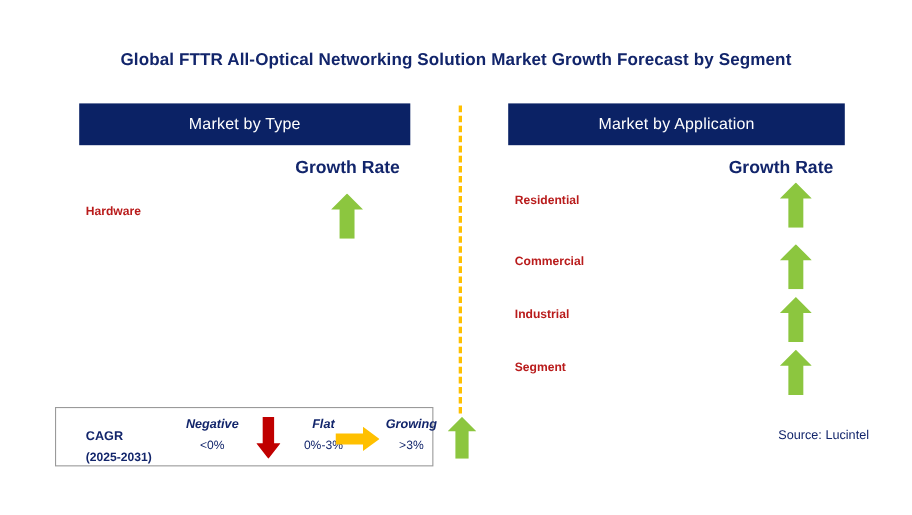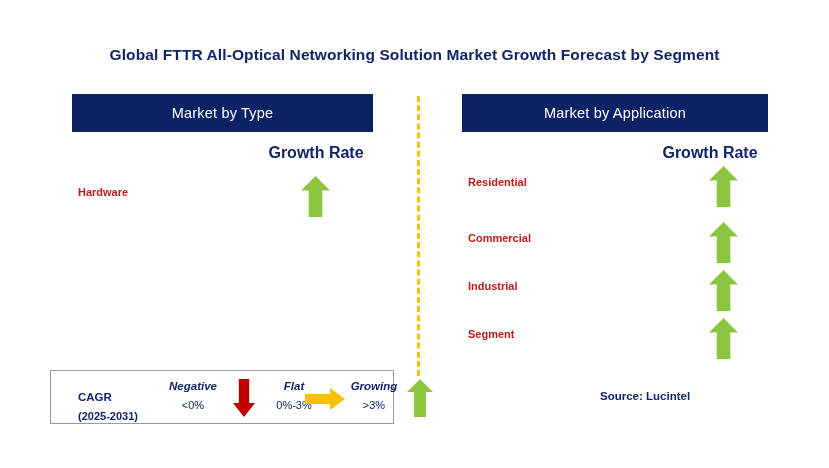--- a/index.html
+++ b/index.html
@@ -157,23 +157,23 @@
   .legend-arrow.down  { left: 178px; top: 6px;  width: 30px; height: 42px; }
   .legend-arrow.right { left: 252px; top: 16px; width: 44px; height: 24px; }
   .legend-arrow.up    { left: 352px; top: 6px;  width: 34px; height: 42px; }
 
   
   .source {
     position: absolute;
     left: 600px;
     top: 390px;
     width: 190px;
-    text-align: left;
+    text-align: right;
     font-size: 11.5px;
-    font-weight: bold;
+    font-weight: normal;
     color: #12256b;
   }
 </style>
 </head>
 <body>
 
 <div class="canvas">
 
   <div class="title">Global FTTR All-Optical Networking Solution Market Growth Forecast by Segment</div>
 

